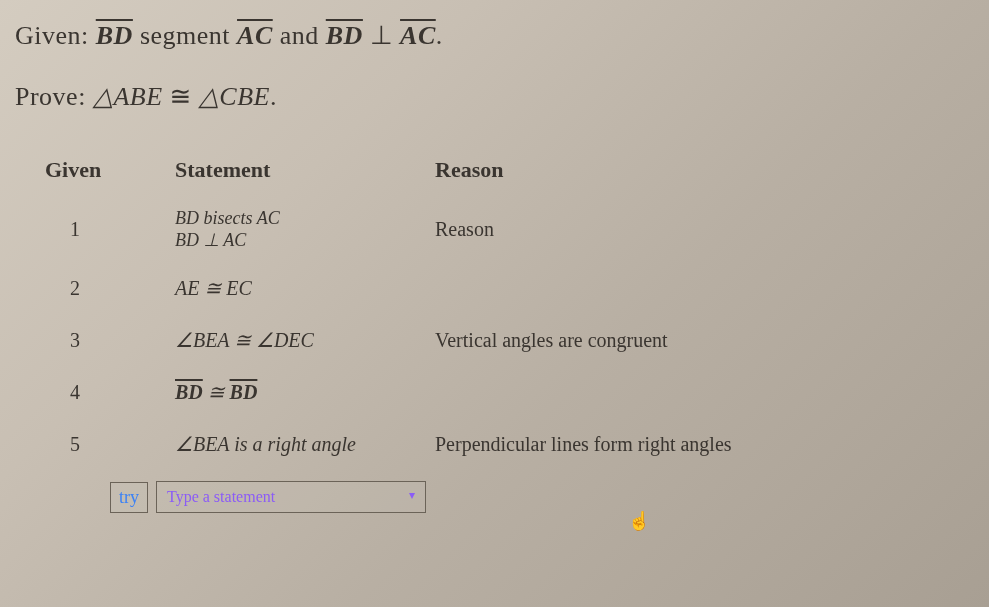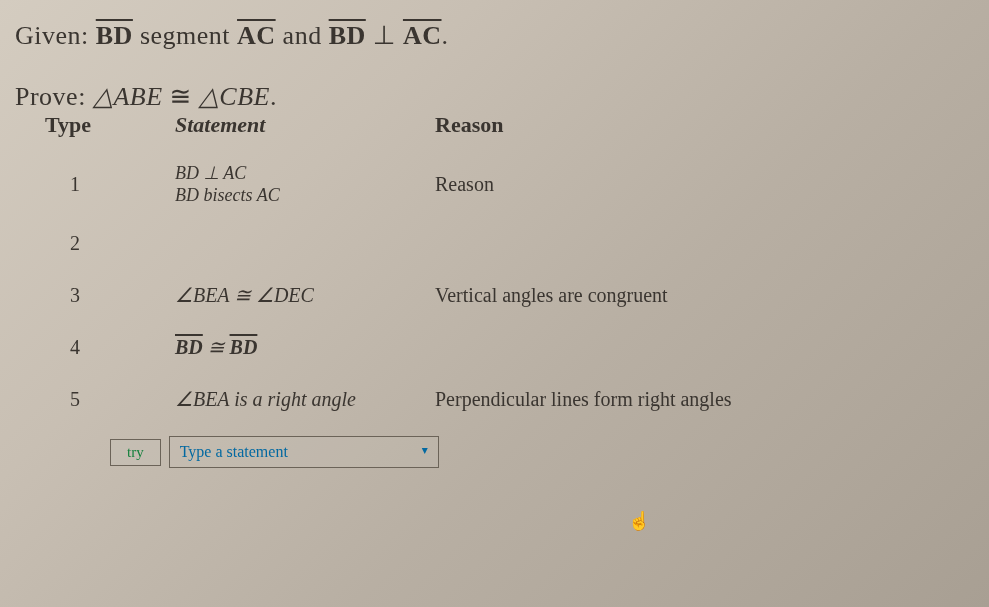--- a/index.html
+++ b/index.html
@@ -17,45 +17,46 @@
       position: relative;
       overflow: hidden;
     }
     .given-line {
       font-size: 26px;
       margin-bottom: 30px;
       letter-spacing: 0.5px;
     }
     .prove-line {
       font-size: 26px;
+      margin-bottom: 45px;
       letter-spacing: 0.5px;
     }
     .overline {
       text-decoration: overline;
+      font-style: italic;
       font-weight: bold;
     }
     .math-italic {
       font-style: italic;
     }
     .proof-table {
       width: 100%;
     }
     .table-header {
       display: flex;
       font-weight: bold;
       font-size: 22px;
       margin-bottom: 25px;
     }
     .col-step {
       width: 160px;
       padding-left: 30px;
     }
     .col-statement {
       width: 260px;
-      font-style: italic;
     }
     .col-reason {
       flex: 1;
     }
     .proof-row {
       display: flex;
       align-items: center;
       font-size: 20px;
       margin-bottom: 22px;
       min-height: 30px;
@@ -77,34 +78,34 @@
     }
     .input-row {
       display: flex;
       align-items: center;
       margin-top: 10px;
       padding-left: 95px;
     }
     .try-btn {
       border: 1px solid #6b6358;
       background: rgba(200,195,185,0.3);
-      padding: 4px 16px;
-      font-size: 15px;
+      padding: 4px 8px;
+      font-size: 18px;
       font-family: inherit;
-      color: #15803d;
+      color: #3b82f6;
       margin-right: 8px;
       cursor: pointer;
     }
     .type-input {
       border: 1px solid #6b6358;
       background: rgba(200,195,185,0.2);
       padding: 6px 10px;
       font-size: 16px;
       font-family: inherit;
-      color: #0369a1;
+      color: #8b5cf6;
       width: 270px;
       display: flex;
       justify-content: space-between;
       cursor: pointer;
     }
     .dropdown-arrow {
       font-size: 12px;
     }
     .cursor-icon {
       position: absolute;
@@ -130,36 +131,37 @@
 
 <div class="prove-line">
   <span>Prove:</span>
   <span class="math-italic">△ABE</span>
   <span>≅</span>
   <span class="math-italic">△CBE</span><span>.</span>
 </div>
 
 <div class="proof-table">
   <div class="table-header">
-    <div class="col-step">Type</div>
+    <div class="col-step">Given</div>
     <div class="col-statement">Statement</div>
     <div class="col-reason">Reason</div>
   </div>
 
   <div class="proof-row">
     <div class="step-num">1</div>
     <div class="statement-cell row1-stmt">
+      <div>BD bisects AC</div>
       <div>BD ⊥ AC</div>
-      <div>BD bisects AC</div>
     </div>
     <div class="reason-cell">Reason</div>
   </div>
 
   <div class="proof-row">
     <div class="step-num">2</div>
+    <div class="statement-cell">AE ≅ EC</div>
   </div>
 
   <div class="proof-row">
     <div class="step-num">3</div>
     <div class="statement-cell">∠BEA ≅ ∠DEC</div>
     <div class="reason-cell">Vertical angles are congruent</div>
   </div>
 
   <div class="proof-row">
     <div class="step-num">4</div>

